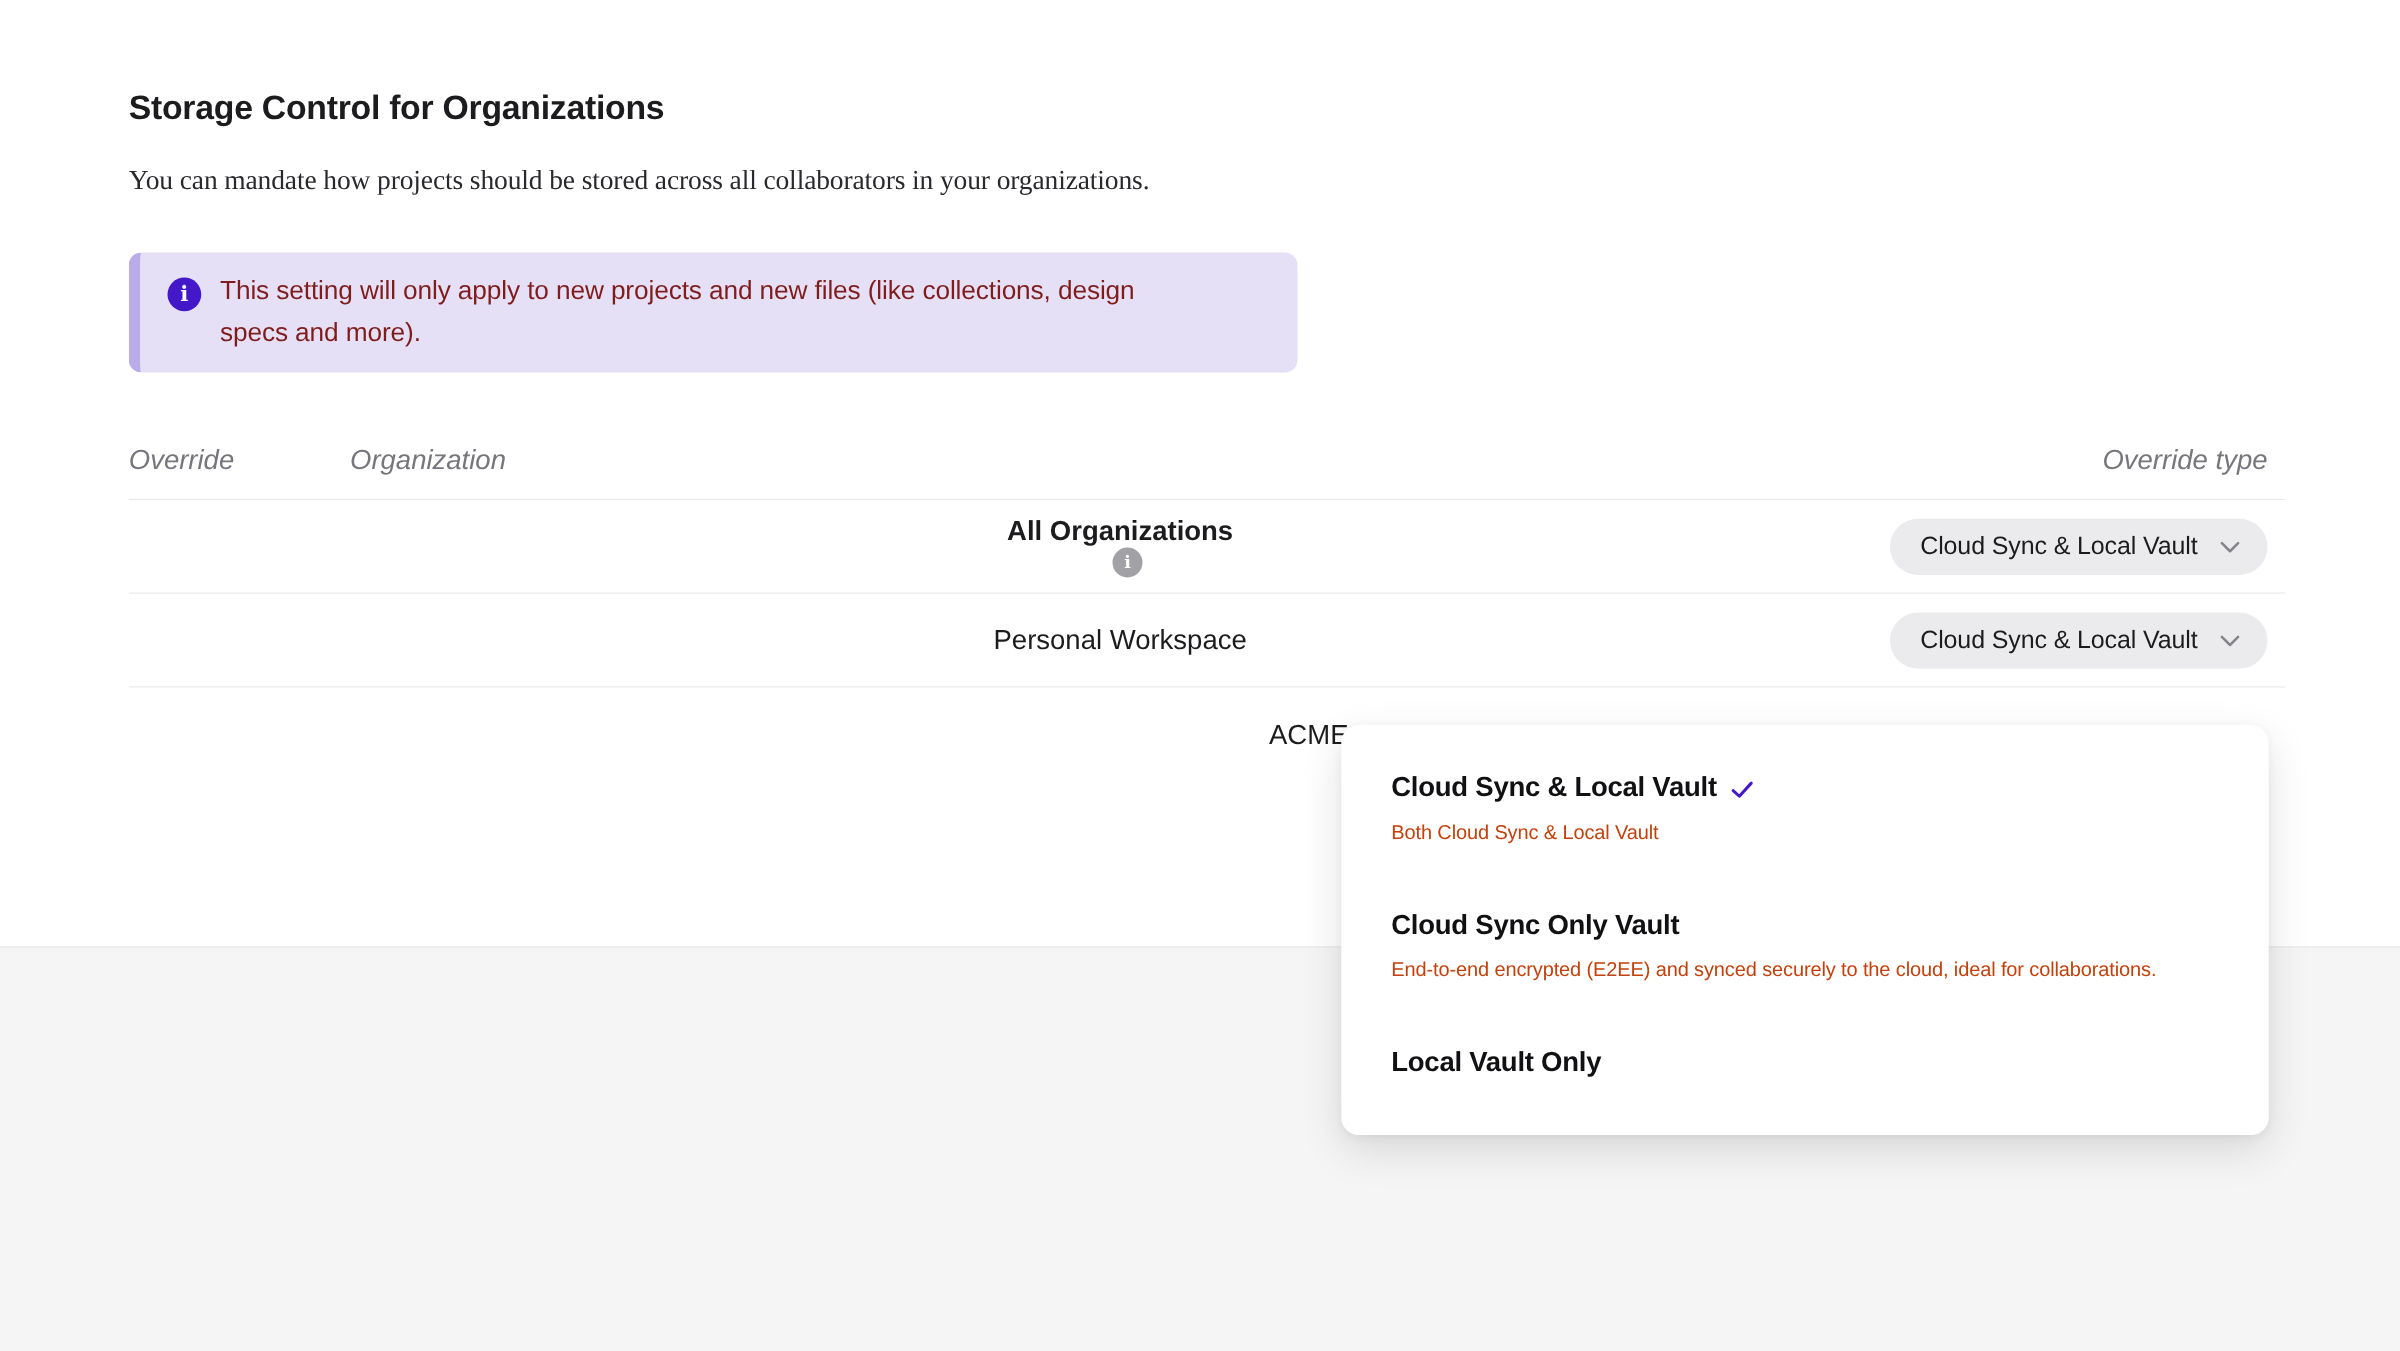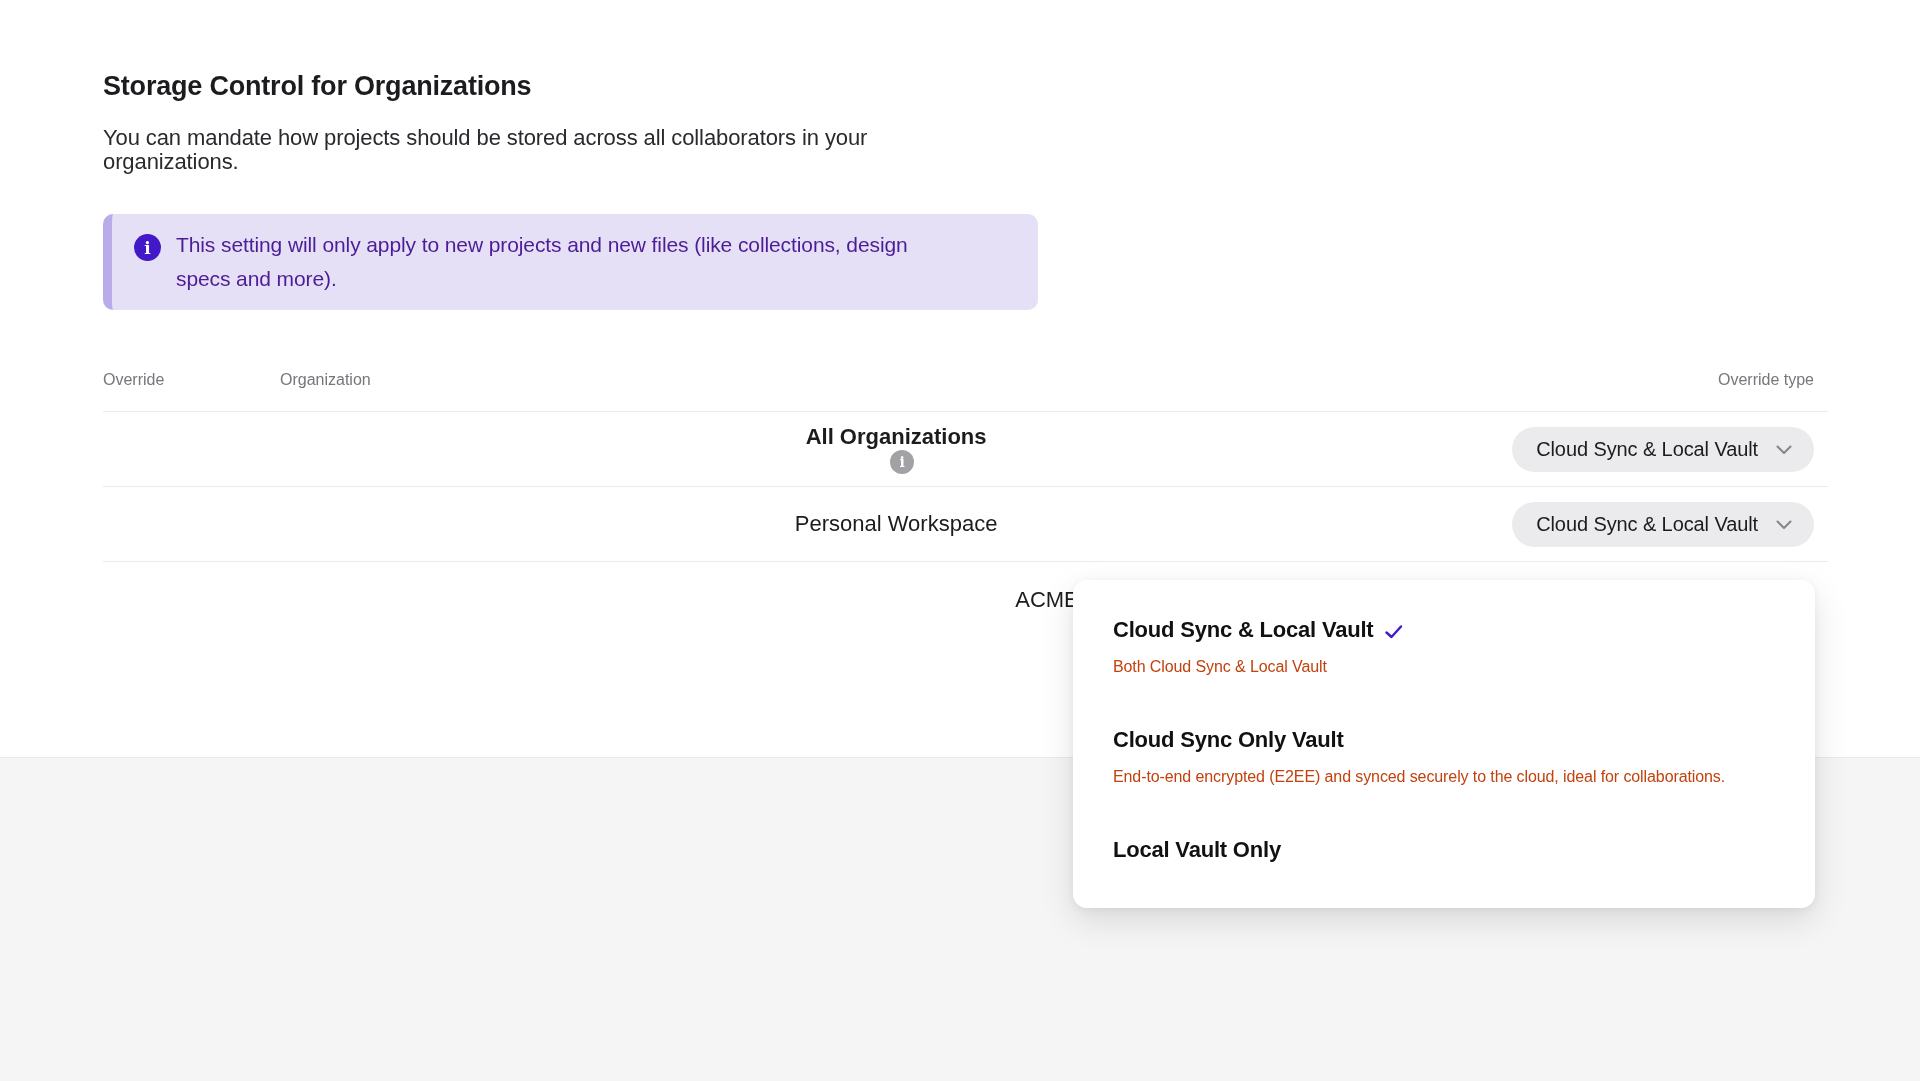--- a/index.html
+++ b/index.html
@@ -10,50 +10,50 @@
     color: #1c1c1f;
     position: relative;
     overflow: hidden;
   }
   .content { position: absolute; left: 103px; top: 66px; width: 1725px; }
   .page-title {
     font-size: 27px; line-height: 40px; font-weight: 600;
     letter-spacing: -0.2px; color: #1c1c1f; margin-bottom: 20px;
   }
   .page-desc {
-    font-size: 22px; line-height: 24px; color: #2a2a2e;
-    max-width: 905px; margin-bottom: 40px; letter-spacing: -0.1px;
+    font-size: 22px; line-height: 36px; color: #2a2a2e;
+    max-width: 905px; margin-bottom: 40px; letter-spacing: -0.1px; font-family: Liberation Serif, serif;
   }
   .banner {
     width: 935px; min-height: 90px;
     background: #e6e0f7;
     border-left: 9px solid #baace9;
     border-radius: 10px;
     display: flex; align-items: center; gap: 15px;
     padding: 14px 28px 14px 22px;
     margin-bottom: 38px;
   }
   .banner-icon {
     flex: 0 0 auto; width: 27px; height: 27px; border-radius: 50%;
     background: #4318c9; color: #ffffff;
     display: flex; align-items: center; justify-content: center;
     font-family: "DejaVu Serif", serif; font-weight: 700; font-size: 17px;
     align-self: flex-start; margin-top: 6px;
   }
   .banner-text {
-    color: #4c1d95; font-size: 21px; line-height: 34px;
+    color: #7f1d1d; font-size: 21px; line-height: 34px;
     max-width: 790px; letter-spacing: -0.1px;
   }
   .table { width: 100%; }
   .t-row {
     display: grid; grid-template-columns: 177px 1fr auto;
     align-items: center; border-bottom: 1px solid #eaeaed;
   }
   .t-head { height: 64px; border-bottom: 1px solid #eaeaed; }
-  .t-head .th { font-size: 16px; color: #76767c; font-weight: 400; }
+  .t-head .th { font-size: 22px; color: #76767c; font-weight: 400; font-style: italic; }
   .t-body-row { height: 75px; }
   .t-body-row.last { border-bottom: none; }
   .col3 { justify-self: end; padding-right: 14px; text-align: right; }
   .org-name { font-size: 22px; color: #1c1c1f; display: flex; align-items: center; flex-direction: column; }
   .org-name.bold { font-weight: 700; }
   .info-badge {
     width: 24px; height: 24px; border-radius: 50%;
     background: #a1a1a6; color: #ffffff; margin-left: 12px;
     display: inline-flex; align-items: center; justify-content: center;
     font-family: "DejaVu Serif", serif; font-weight: 700; font-size: 14px;

